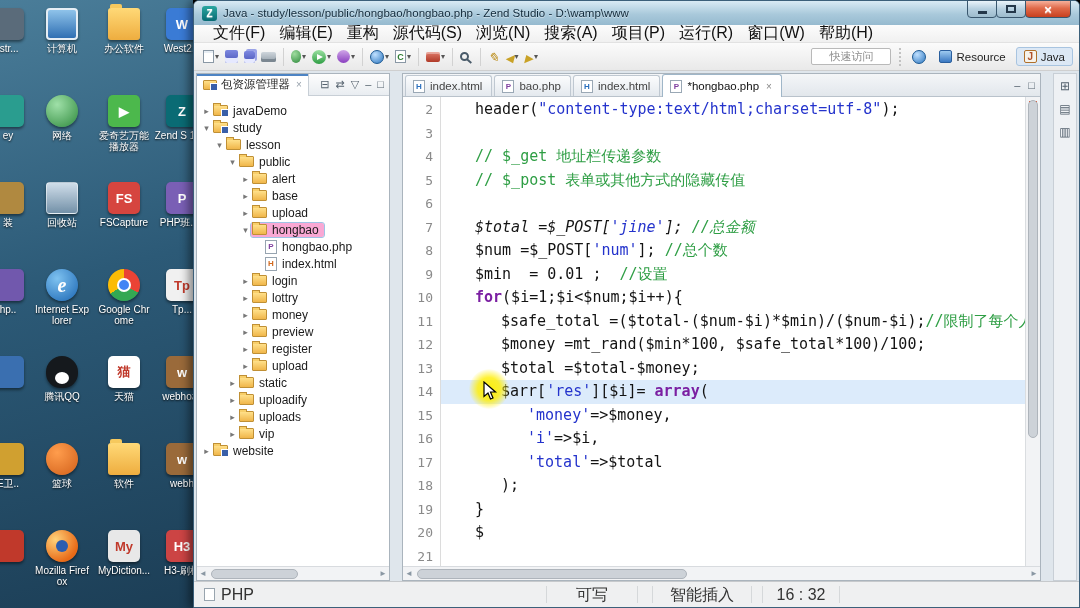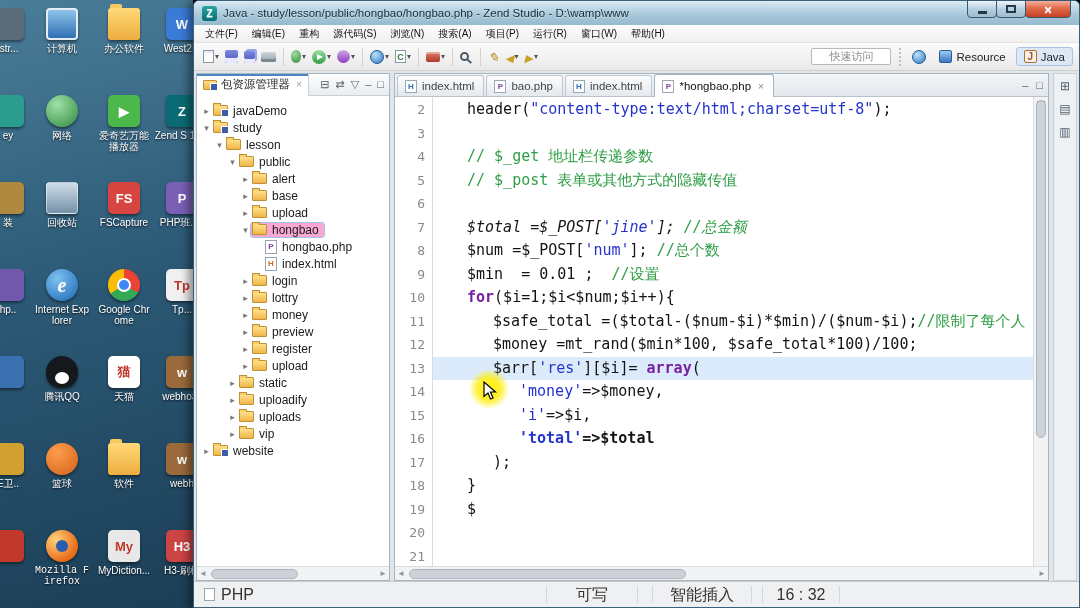--- a/index.html
+++ b/index.html
@@ -37,21 +37,21 @@
   .appicon{width:15px;height:15px;background:linear-gradient(#2aa6a0,#076b74);color:#fff;font-size:10px;font-weight:bold;
     display:flex;align-items:center;justify-content:center;border-radius:3px;margin-right:6px;flex:0 0 15px}
   .winbtns{position:absolute;right:8px;top:-1px;display:flex}
   .wbtn{width:30px;height:18px;border:1px solid #39576e;background:linear-gradient(#eaf4fa,#b5cfdf 50%,#9dbccd);
     display:flex;align-items:center;justify-content:center;border-radius:0 0 4px 4px;margin-left:-1px;color:#24384a}
   .wbtn.close{width:46px;background:linear-gradient(#f6b09b,#e06a4a 45%,#c8401f);color:#fff;font-weight:bold;font-size:13px}
   .g-min{width:9px;height:3px;background:#24384a;margin-top:7px}
   .g-max{width:10px;height:8px;border:2px solid #24384a}
 
   .menubar{height:18px;flex:0 0 18px;background:linear-gradient(#fcfcfc,#f0f0f0);display:flex;align-items:center;
-    font-size:10px;color:#111;padding-left:4px;border-bottom:1px solid #e2e2e2}
+    font-size:16px;color:#111;padding-left:12px;border-bottom:1px solid #e2e2e2}
   .menu-item{padding:0 7px;cursor:default}
 
   .toolbar{height:28px;flex:0 0 28px;background:linear-gradient(#fbfbfb,#e9e9e9);display:flex;align-items:center;
     padding:0 6px;border-bottom:1px solid #cfcfcf}
   .toolicons{display:flex;align-items:center}
   .tool{display:inline-flex;align-items:center;height:22px;padding:0 3px;border-radius:3px}
   .tsep{display:inline-block;width:1px;height:18px;background:#d2d2d2;margin:0 4px}
   .caret{font-size:8px;color:#555;margin-left:1px}
   .tk{display:inline-block}
   .tk-page{width:11px;height:13px;background:#fff;border:1px solid #8a98a5;box-shadow:inset 0 2px 0 #e8eef4}
@@ -75,21 +75,21 @@
   .quick{width:80px;height:17px;border:1px solid #b9b9b9;border-radius:2px;background:#fff;color:#8a8a8a;font-size:11px;
     display:flex;align-items:center;justify-content:center}
   .psep{border-left:2px dotted #c2c2c2;height:18px;margin:0 8px}
   .pbtn{display:flex;align-items:center;gap:4px;padding:2px 7px;font-size:11.5px;border:1px solid transparent;border-radius:3px;color:#222;margin-left:2px}
   .pbtn.active{background:#dce8f5;border-color:#a8c4e0}
   .pic{width:13px;height:13px;border-radius:2px;display:flex;align-items:center;justify-content:center}
   .p-res{background:linear-gradient(#9ecbf0,#3a78c2);border:1px solid #2a5f9e}
   .p-java{background:#f6f2ea;border:1px solid #b0702a;color:#b0502a;font-size:10px;font-weight:bold}
 
   
-  .main{flex:1 1 auto;display:flex;align-items:stretch;background:#dfe6ec;padding:2px 2px 0 2px;gap:4px;min-height:0}
+  .main{flex:1 1 auto;display:flex;align-items:stretch;background:#dfe6ec;padding:2px 2px 0 2px;gap:12px;min-height:0}
   .explorer{width:194px;flex:0 0 194px;background:#fff;border:1px solid #aab4bd;display:flex;flex-direction:column;min-height:0}
   .exhead{height:22px;flex:0 0 22px;background:linear-gradient(#fdfdfd,#e9edf1);border-bottom:1px solid #c8cfd6;display:flex;align-items:center}
   .extab{display:flex;align-items:center;gap:4px;padding:0 6px;height:22px;border-right:1px solid #c8cfd6;background:#fff;
     font-size:11.5px;color:#222;box-shadow:inset 0 2px 0 #4d84c4}
   .exicon{width:14px;height:10px;background:linear-gradient(#ffe08a,#f0b64a);border:1px solid #c09035;border-radius:1px;position:relative}
   .exicon::after{content:"";position:absolute;right:-2px;bottom:-2px;width:6px;height:6px;background:#3a5fa8;border:1px solid #fff}
   .vx{color:#98a2ac;font-size:10px;margin-left:2px}
   .exbtns{margin-left:auto;display:flex;gap:6px;padding-right:5px;color:#55626e;font-size:11px}
   .exbtns span{cursor:pointer}
   .tree{flex:1 1 auto;padding-top:6px;overflow:hidden;font-size:12px;color:#1a1a1a}
@@ -205,21 +205,21 @@
         <div class="dlbl">Internet Explorer</div>
       </div>
       <div class="dicon" style="left: 34px; top: 356px;">
         <div class="dimg ic-qq"></div>
         <div class="dlbl">腾讯QQ</div>
       </div>
       <div class="dicon" style="left: 34px; top: 443px;">
         <div class="dimg ic-ball"></div>
         <div class="dlbl">篮球</div>
       </div>
-      <div class="dicon" style="left: 34px; top: 530px; font-family: Liberation Mono, monospace;">
+      <div class="dicon" style="left: 34px; top: 530px;">
         <div class="dimg ic-ff"></div>
         <div class="dlbl">Mozilla Firefox</div>
       </div>
       <div class="dicon" style="left: 96px; top: 8px;">
         <div class="dimg ic-folder"></div>
         <div class="dlbl">办公软件</div>
       </div>
       <div class="dicon" style="left: 96px; top: 95px;">
         <div class="dimg ic-box" style="background: rgb(76, 184, 76);">▶</div>
         <div class="dlbl">爱奇艺万能播放器</div>
@@ -608,24 +608,25 @@
               <div class="cl" style="padding-left: 8px;"></div>
               <div class="cl" style="padding-left: 34px;"><span class="sc">// $_get 地址栏传递参数</span></div>
               <div class="cl" style="padding-left: 34px;"><span class="sc">// $_post 表单或其他方式的隐藏传值</span></div>
               <div class="cl" style="padding-left: 8px;"></div>
               <div class="cl" style="padding-left: 34px; font-style: italic;"><span class="sp">$total =$_POST[</span><span class="ss">'jine'</span><span class="sp">]; </span><span class="sc">//总金额</span></div>
               <div class="cl" style="padding-left: 34px;"><span class="sp">$num =$_POST[</span><span class="ss">'num'</span><span class="sp">]; </span><span class="sc">//总个数</span></div>
               <div class="cl" style="padding-left: 34px;"><span class="sp">$min  = 0.01 ;  </span><span class="sc">//设置</span></div>
               <div class="cl" style="padding-left: 34px;"><span class="sk">for</span><span class="sp">($i=1;$i&lt;$num;$i++){</span></div>
               <div class="cl" style="padding-left: 60px;"><span class="sp">$safe_total =($total-($num-$i)*$min)/($num-$i);</span><span class="sc">//限制了每个人</span></div>
               <div class="cl" style="padding-left: 60px;"><span class="sp">$money =mt_rand($min*100, $safe_total*100)/100;</span></div>
+              <div class="cl" style="padding-left: 60px;"><span class="sp">$total =$total-$money;</span></div>
               <div class="cl cur" style="padding-left: 60px;"><span class="sp">$arr[</span><span class="ss">'res'</span><span class="sp">][$i]= </span><span class="sk">array</span><span class="sp">(</span></div>
               <div class="cl" style="padding-left: 86px;"><span class="ss">'money'</span><span class="sp">=&gt;$money,</span></div>
               <div class="cl" style="padding-left: 86px;"><span class="ss">'i'</span><span class="sp">=&gt;$i,</span></div>
-              <div class="cl" style="padding-left: 86px; font-weight: bold;"><span class="ss">'total'</span><span class="sp">=&gt;$total</span></div>
+              <div class="cl" style="padding-left: 86px;"><span class="ss">'total'</span><span class="sp">=&gt;$total</span></div>
               <div class="cl" style="padding-left: 60px;"><span class="sp">);</span></div>
               <div class="cl" style="padding-left: 34px;"><span class="sp">}</span></div>
               <div class="cl" style="padding-left: 34px;"><span class="sp">$</span></div>
               <div class="cl" style="padding-left: 8px;"></div>
             </div>
           <div class="vscroll">
             <div class="ann"></div>
             <div class="vthumb"></div>
           </div>
         </div>

